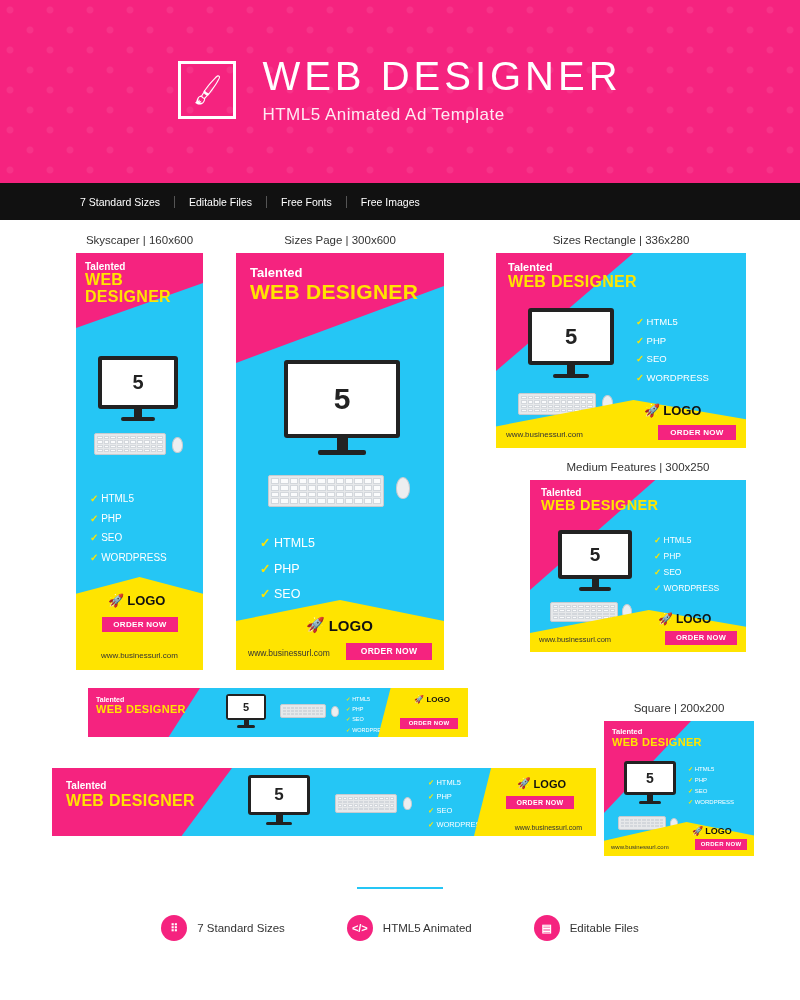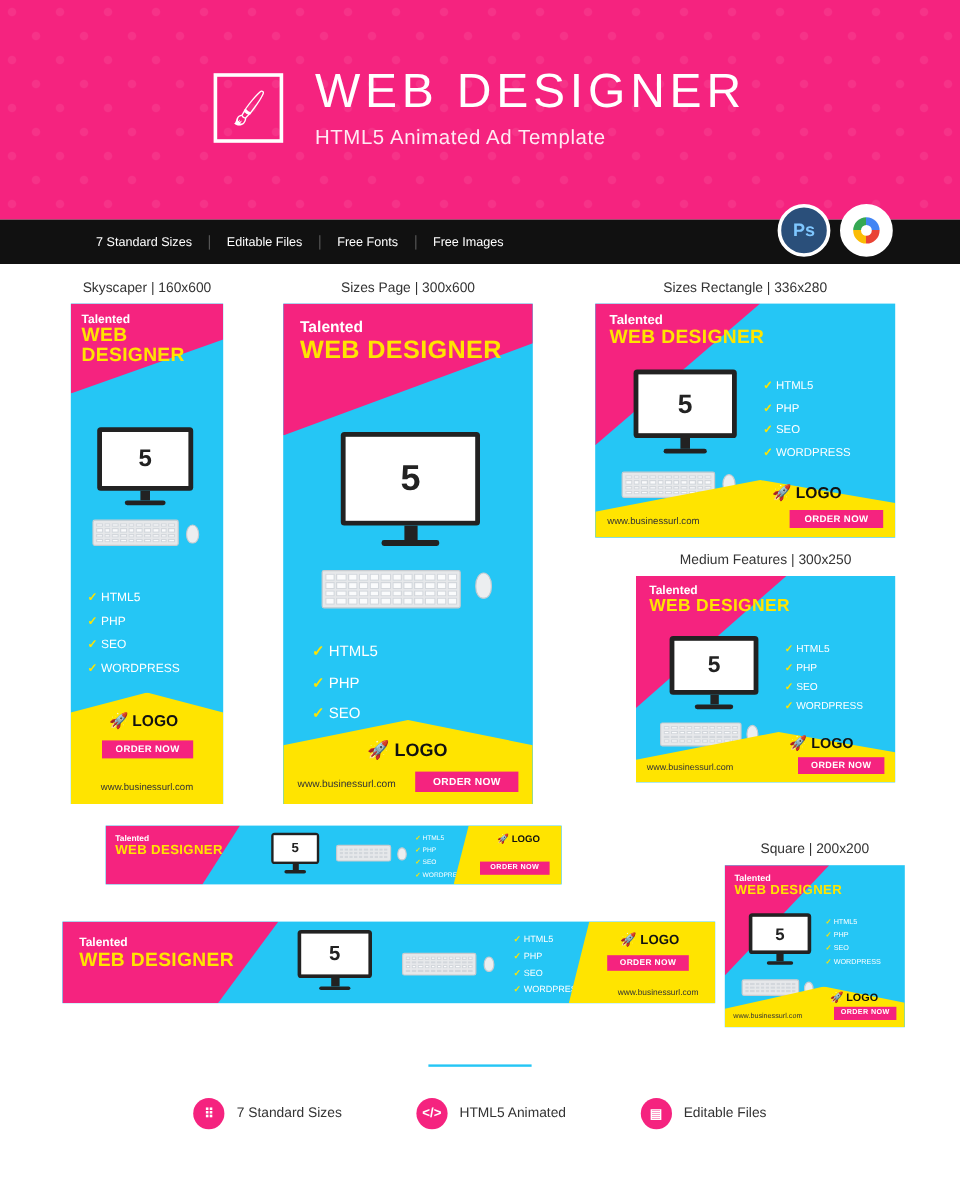--- a/index.html
+++ b/index.html
@@ -96,21 +96,21 @@
   .h5 { color: #222; font-weight: 700; font-family: "Liberation Sans", sans-serif; }
   
   .kb { background: #e6e8ea; border: 1px solid #c7cbd0; border-radius: 2px;
         display: grid; gap: 1px; padding: 2px; }
   .kb i { background: #fafbfc; border: 1px solid #d3d7dc; display:block; }
   .mouse { background: #eceef0; border: 1px solid #c7cbd0; border-radius: 50% 50% 45% 45%; }
   .rocket { color:#111; }
 
   
   .row1 { position: relative; height: 450px; }
-  .sky-wrap { position:absolute; left: 15px; top: 0; }
+  .sky-wrap { position:absolute; left: 32px; top: 0; }
   .half-wrap { position:absolute; left: 192px; top: 0; }
   .lg-wrap { position:absolute; left: 452px; top: 0; }
   .med-wrap { position:absolute; left: 486px; top: 227px; }
 
   .row2 { position: relative; height: 190px; margin-top: 4px; }
   .banner-wrap { position:absolute; left: 44px; top: 0; }
   .leader-wrap { position:absolute; left: 8px; top: 80px; }
   .square-wrap { position:absolute; left: 560px; top: 14px; }
 
   
@@ -143,28 +143,20 @@
   </div>
 
   <div class="blackbar">
     <span class="item">7 Standard Sizes</span>
     <span class="sep"></span>
     <span class="item">Editable Files</span>
     <span class="sep"></span>
     <span class="item">Free Fonts</span>
     <span class="sep"></span>
     <span class="item">Free Images</span>
-    <div class="badges">
-      <div class="badge ps">
-        <span>Ps</span>
-      </div>
-      <div class="badge gw">
-        <span class="gwg"></span>
-      </div>
-    </div>
   </div>
 
   <div class="content">
 
     <div class="row1">
 
       <div class="sky-wrap">
         <div class="caption">Skyscaper | 160x600</div>
         <div class="ad" style="width:127px;height:417px;">
           <div class="pinkwedge" style="height:75px;clip-path:polygon(0 0,100% 0,100% 40%,0 100%);"></div>

